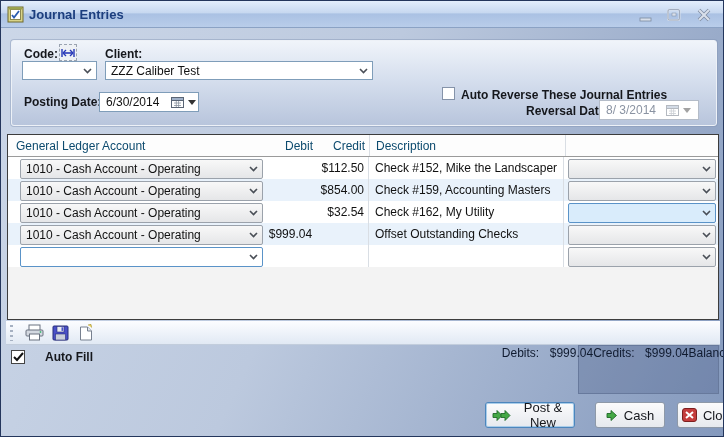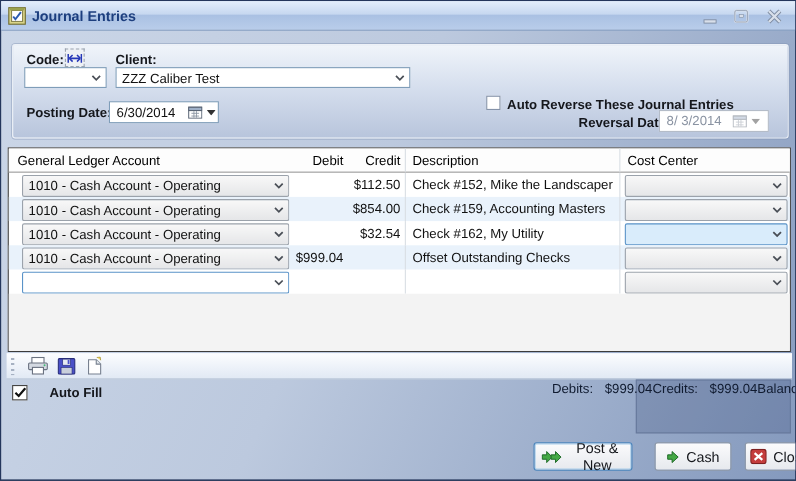--- a/index.html
+++ b/index.html
@@ -46,21 +46,21 @@
   .sched-btn{
     font-size:9px;color:#333;border:1px solid #93a2b6;border-radius:2px;
     background:linear-gradient(#fdfdfd,#dfe4ec);padding:4px 7px;letter-spacing:.5px;
   }
   
   .grid{
     position:absolute;left:6px;top:133px;width:712px;height:186px;
     border:1px solid #3c3c3c;background:#fff;
   }
   .grow{display:flex;height:22px;align-items:stretch;}
-  .grow.header{background:#fdfdfd;border-bottom:1px solid #9a9a9a;font-size:12px;color:#000000;}
+  .grow.header{background:#fdfdfd;border-bottom:1px solid #9a9a9a;font-size:12px;color:#0c4a6e;}
   .cell{display:flex;align-items:center;overflow:hidden;white-space:nowrap;}
   .c-gl{width:256px;padding-left:12px;}
   .c-gl.hd{padding-left:8px;}
   .c-db{width:53px;justify-content:flex-end;padding-right:4px;}
   .c-cr{width:53px;justify-content:flex-end;padding-right:4px;border-right:1px solid #d9dee4;}
   .c-ds{width:196px;padding-left:6px;border-right:1px solid #d9dee4;}
   .c-cc{width:154px;padding-left:2px;}
   .c-cc.hd{padding-left:6px;}
   .grow.alt{background:#e9f2fb;}
   .rowcombo{
@@ -203,21 +203,20 @@
       </span>
     </div>
   </div>
 
   <div class="grid">
     <div class="grow header">
       <div class="cell c-gl hd">General Ledger Account</div>
       <div class="cell c-db">Debit</div>
       <div class="cell c-cr">Credit</div>
       <div class="cell c-ds">Description</div>
-      <div class="cell c-cc hd">Cost Center</div>
     </div>
 
     <div class="grow">
       <div class="cell c-gl">
           <div class="rowcombo glc">
             <span>1010 - Cash Account - Operating</span>
             <span class="arrow">
               <svg width="9" height="6">
                 <path d="M1 1 L4.5 4.5 L8 1" stroke="#4a4f57" stroke-width="1.6" fill="none"></path>
               </svg>

